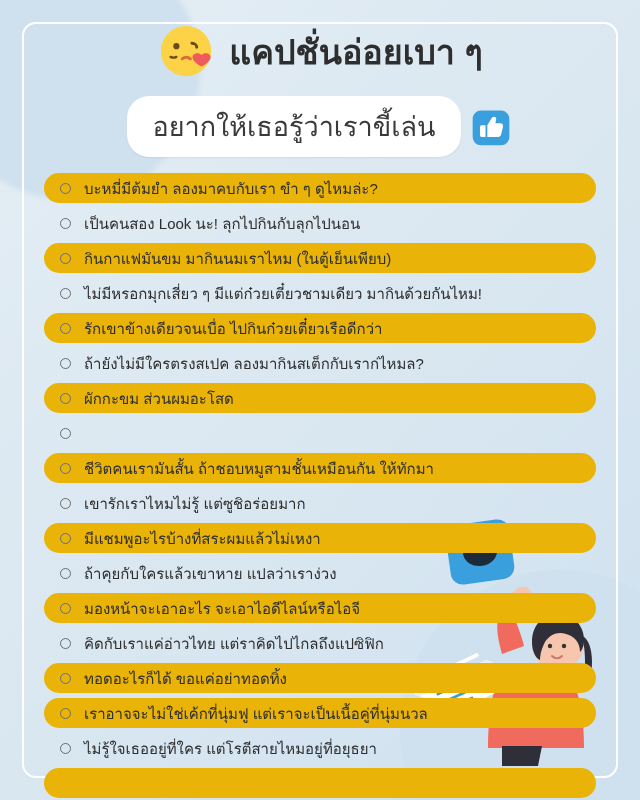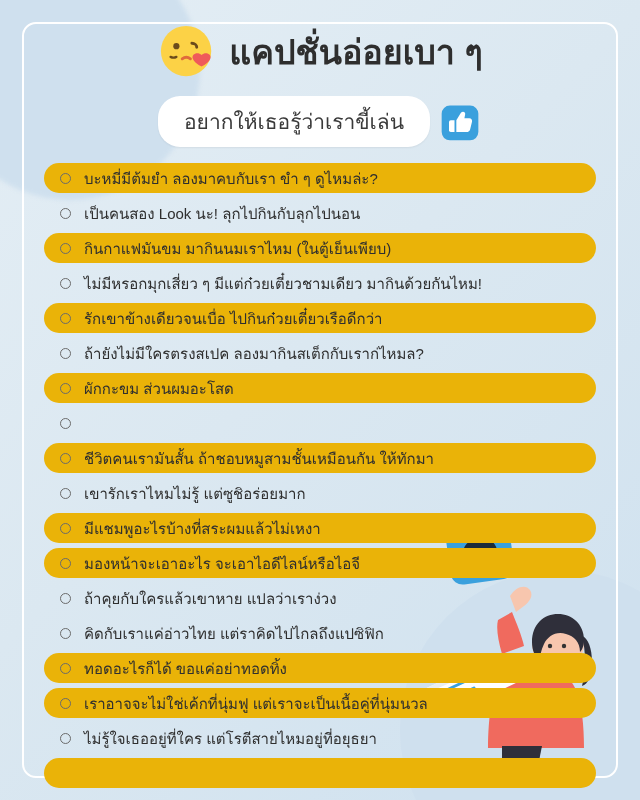--- a/index.html
+++ b/index.html
@@ -67,21 +67,21 @@
 
   .subtitle-row {
     display: flex; align-items: center; justify-content: center;
     gap: 8px;
     margin-top: 12px;
   }
   .subtitle-pill {
     background: #ffffff;
     border-radius: 22px;
     padding: 9px 26px;
-    font-size: 21px;
+    font-size: 27px;
     color: #3a3a3a;
     box-shadow: 0 1px 2px rgba(0,0,0,.06);
     white-space: nowrap;
   }
   .thumb {
     width: 44px; height: 44px; flex: 0 0 auto;
   }
 
   
   .list {
@@ -188,27 +188,27 @@
         <span class="row-text">ชีวิตคนเรามันสั้น ถ้าชอบหมูสามชั้นเหมือนกัน ให้ทักมา</span>
       </div>
     <div class="row plain">
         <span class="checkbox"></span>
         <span class="row-text">เขารักเราไหมไม่รู้ แต่ซูชิอร่อยมาก</span>
       </div>
     <div class="row alt">
         <span class="checkbox"></span>
         <span class="row-text">มีแชมพูอะไรบ้างที่สระผมแล้วไม่เหงา</span>
       </div>
+    <div class="row plain">
+        <span class="checkbox"></span>
+        <span class="row-text">ถ้าคุยกับใครแล้วเขาหาย แปลว่าเราง่วง</span>
+      </div>
     <div class="row alt">
         <span class="checkbox"></span>
         <span class="row-text">มองหน้าจะเอาอะไร จะเอาไอดีไลน์หรือไอจี</span>
-      </div>
-    <div class="row plain">
-        <span class="checkbox"></span>
-        <span class="row-text">ถ้าคุยกับใครแล้วเขาหาย แปลว่าเราง่วง</span>
       </div>
     <div class="row plain">
         <span class="checkbox"></span>
         <span class="row-text">คิดกับเราแค่อ่าวไทย แต่ราคิดไปไกลถึงแปซิฟิก</span>
       </div>
     <div class="row alt">
         <span class="checkbox"></span>
         <span class="row-text">ทอดอะไรก็ได้ ขอแค่อย่าทอดทิ้ง</span>
       </div>
     <div class="row alt">

